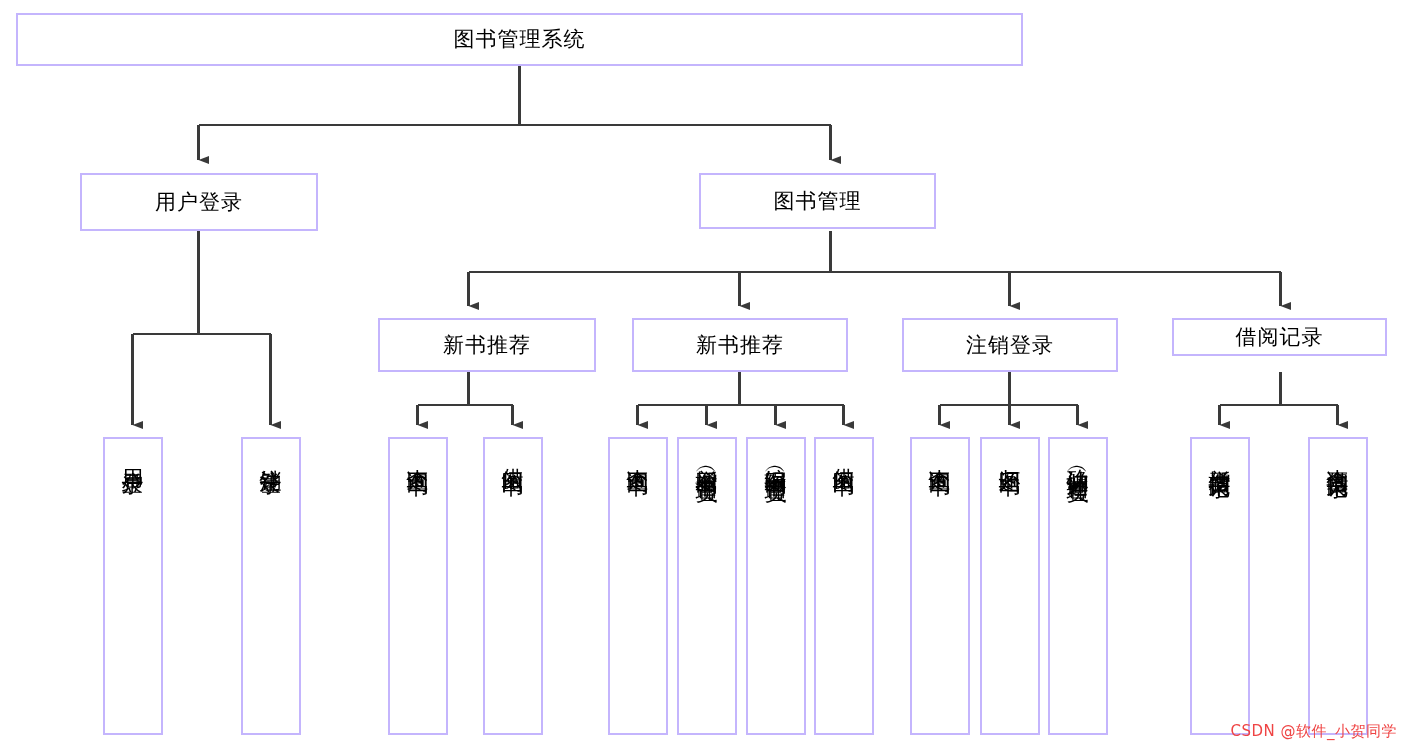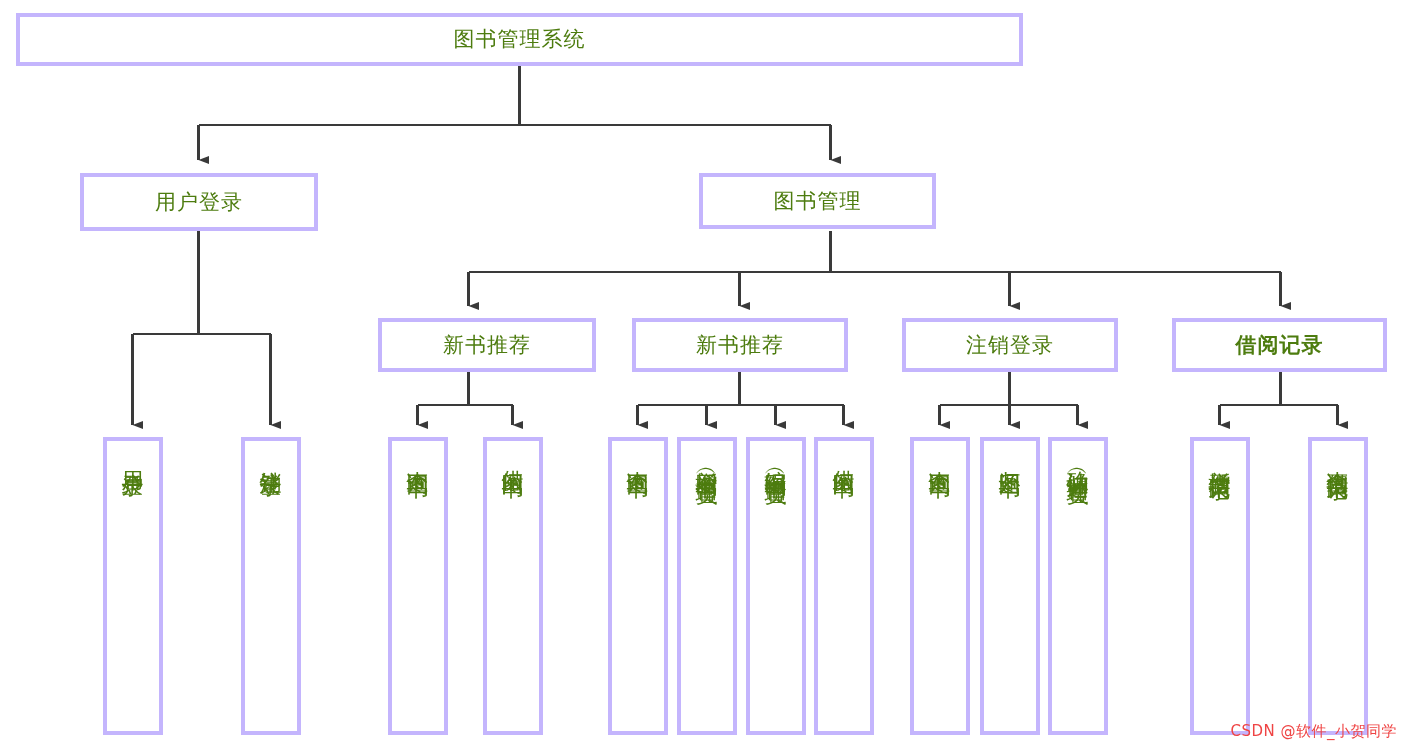--- a/index.html
+++ b/index.html
@@ -22,25 +22,25 @@
     position: absolute;
     left: 0;
     top: 0;
     width: 1405px;
     height: 747px;
   }
   .node {
     position: absolute;
     box-sizing: border-box;
     background: #ffffff;
-    border: 4px solid #c4b5fd;
+    border: 2px solid #c4b5fd;
     display: flex;
     align-items: center;
     justify-content: center;
-    color: #4d7c0f;
+    color: #000000;
   }
   .node-label {
     display: block;
     text-align: center;
     line-height: 1.15;
     white-space: nowrap;
   }
   .node.horiz .node-label {
     font-size: 21px;
     letter-spacing: 1px;
@@ -140,21 +140,21 @@
 
   <div class="node horiz" style="left: 360px; top: 318px; width: 218px; height: 54px; margin-left: 18px;">
     <span class="node-label">新书推荐</span>
   </div>
   <div class="node horiz" style="left: 632px; top: 318px; width: 216px; height: 54px;">
     <span class="node-label">新书推荐</span>
   </div>
   <div class="node horiz" style="left: 902px; top: 318px; width: 216px; height: 54px;">
     <span class="node-label">注销登录</span>
   </div>
-  <div class="node horiz" style="left: 1172px; top: 318px; width: 215px; height: 54px; font-weight: bold;">
+  <div class="node horiz" style="left: 1172px; top: 318px; width: 215px; height: 38px;">
     <span class="node-label">借阅记录</span>
   </div>
 
   <div class="node vert" style="left: 103px; top: 437px; width: 60px; height: 298px;">
     <span class="node-label">用户登录</span>
   </div>
   <div class="node vert" style="left: 241px; top: 437px; width: 60px; height: 298px;">
     <span class="node-label">注销登录</span>
   </div>
   <div class="node vert" style="left: 388px; top: 437px; width: 60px; height: 298px;">

